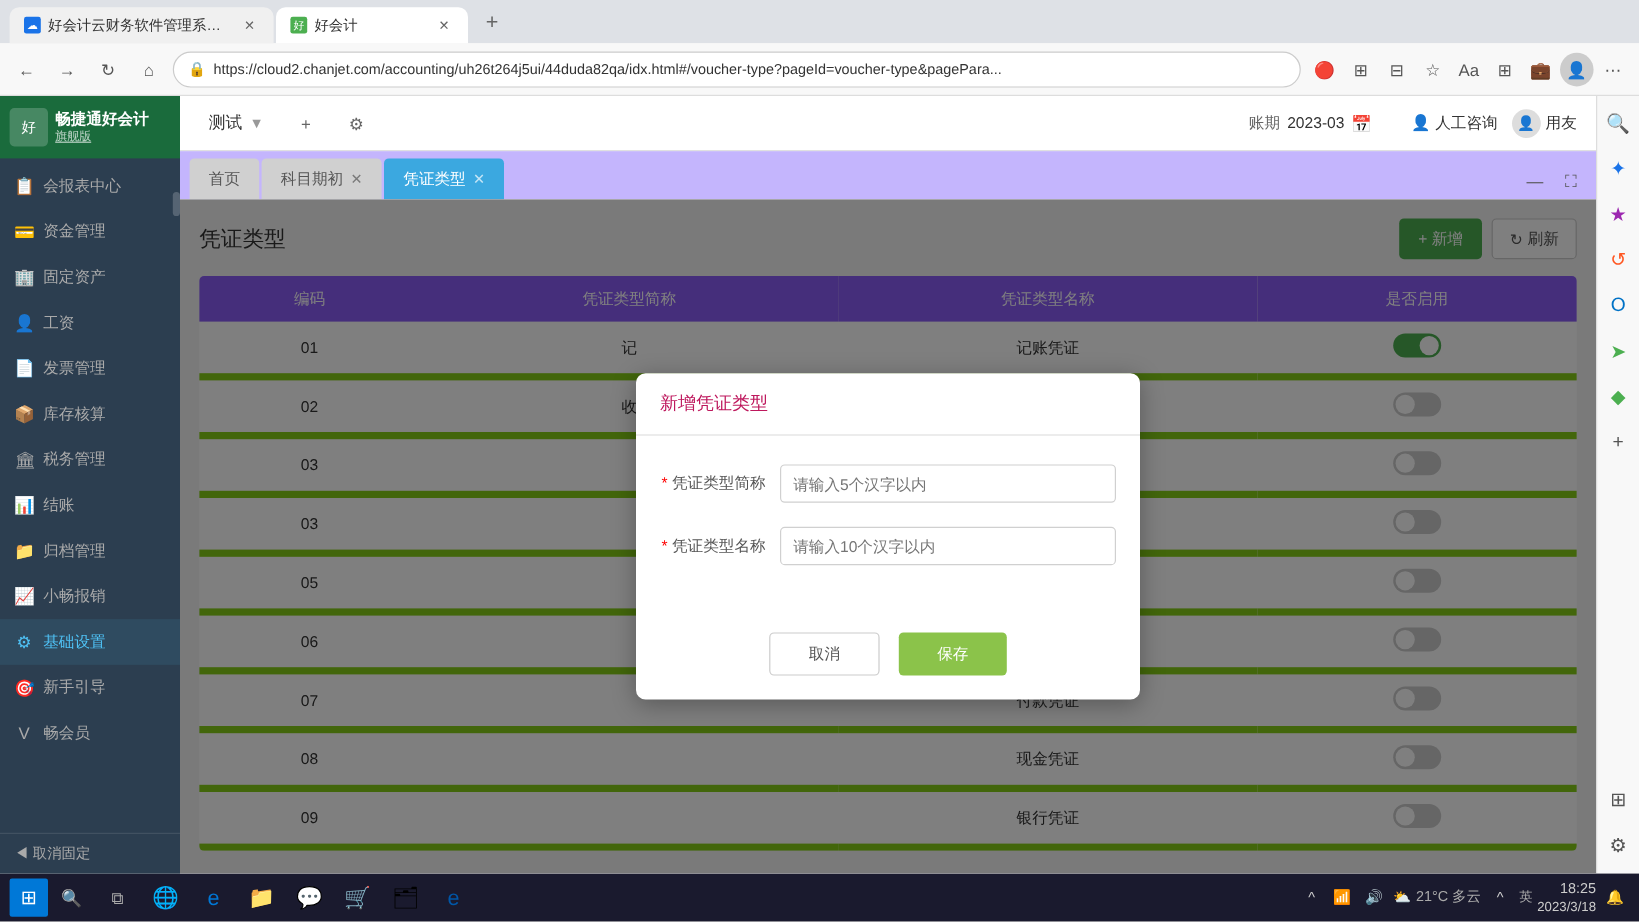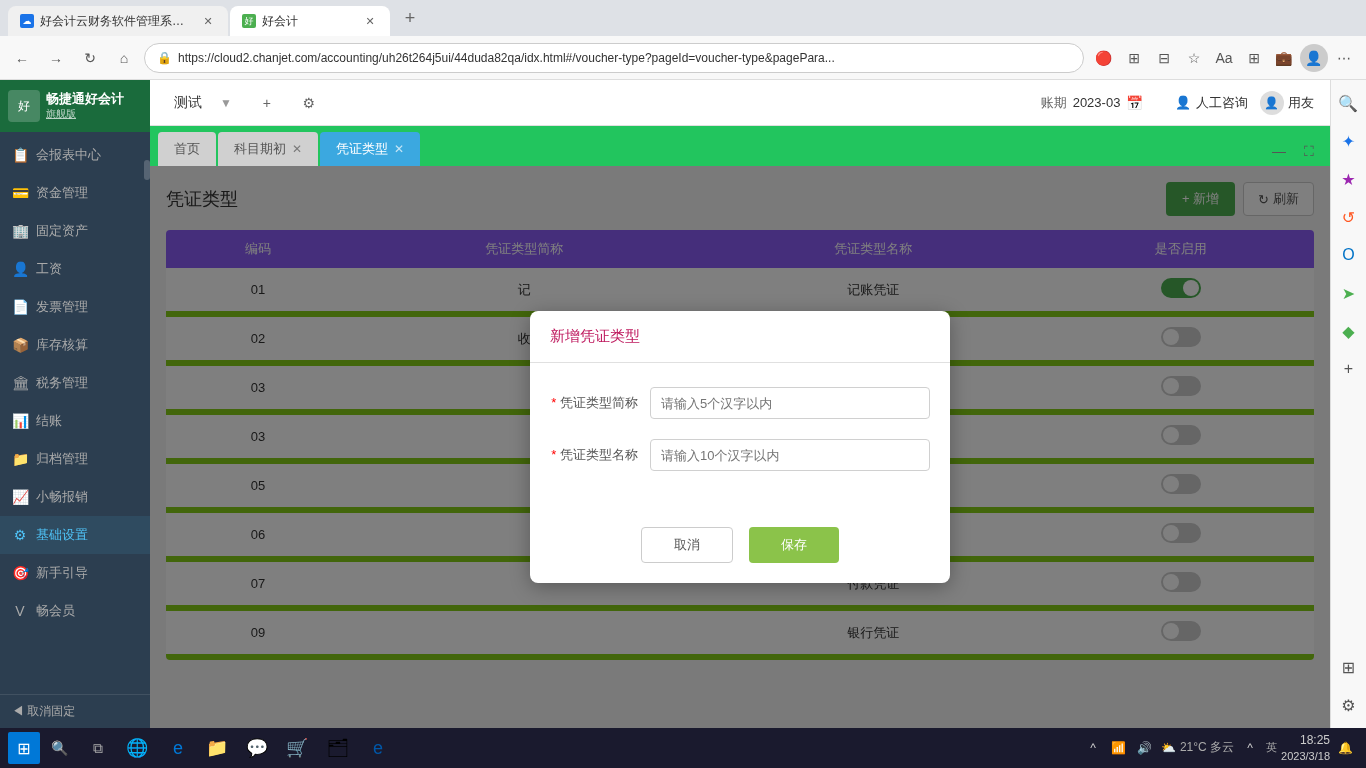--- a/index.html
+++ b/index.html
@@ -38,35 +38,35 @@
     .sidebar-nav::-webkit-scrollbar { width: 0; }
     .nav-item { display: flex; align-items: center; gap: 8px; padding: 10px 12px; cursor: pointer; color: #aaa; font-size: 13px; }
     .nav-item.active { color: #4fc3f7; background: rgba(79,195,247,0.1); }
     .nav-item-icon { font-size: 14px; width: 16px; text-align: center; flex-shrink: 0; }
     .sidebar-scroll-track { position: absolute; right: 0; top: 80px; width: 6px; height: 20px; background: rgba(255,255,255,0.2); border-radius: 3px; }
     .sidebar-footer { padding: 8px 12px; border-top: 1px solid rgba(255,255,255,0.1); }
     .sidebar-footer-btn { color: #aaa; font-size: 12px; cursor: pointer; display: flex; align-items: center; gap: 4px; }
 
     
     .top-bar { height: 46px; background: #fff; display: flex; align-items: center; padding: 0 16px; gap: 12px; border-bottom: 1px solid #e0e0e0; flex-shrink: 0; }
-    .workspace-selector { display: flex; align-items: center; gap: 18px; cursor: pointer; padding: 4px 8px; border-radius: 4px; }
+    .workspace-selector { display: flex; align-items: center; gap: 6px; cursor: pointer; padding: 4px 8px; border-radius: 4px; }
     .workspace-name { font-size: 14px; color: #333; }
     .workspace-chevron { color: #999; font-size: 12px; }
     .top-bar-icon-btn { width: 30px; height: 30px; border-radius: 50%; display: flex; align-items: center; justify-content: center; cursor: pointer; color: #666; font-size: 14px; }
     .account-period { display: flex; align-items: center; gap: 6px; font-size: 13px; color: #333; margin-left: auto; }
     .period-label { color: #666; }
     .period-value { color: #333; font-weight: 500; }
     .period-icon { color: #4caf50; font-size: 14px; cursor: pointer; }
     .top-bar-right { display: flex; align-items: center; gap: 12px; margin-left: 20px; }
     .consult-btn { display: flex; align-items: center; gap: 4px; color: #333; cursor: pointer; font-size: 13px; }
     .user-info { display: flex; align-items: center; gap: 4px; color: #333; cursor: pointer; font-size: 13px; }
     .user-avatar { width: 24px; height: 24px; border-radius: 50%; background: #ddd; display: flex; align-items: center; justify-content: center; font-size: 12px; }
 
     
-    .content-tabs { height: 40px; background: #22c55e; display: flex; align-items: flex-end; padding: 0 0 0 8px; flex-shrink: 0; position: relative; }
+    .content-tabs { height: 40px; background: #c4b5fd; display: flex; align-items: flex-end; padding: 0 0 0 8px; flex-shrink: 0; position: relative; }
     .content-tab { height: 34px; padding: 0 16px; display: flex; align-items: center; gap: 6px; cursor: pointer; font-size: 13px; color: #555; background: #d0d0d0; border-radius: 4px 4px 0 0; margin-right: 2px; }
     .content-tab.active { background: #3ba8e0; color: white; }
     .content-tab-close { font-size: 12px; cursor: pointer; opacity: 0.7; }
     .tab-area-controls { margin-left: auto; display: flex; align-items: center; gap: 4px; padding-right: 8px; padding-bottom: 2px; }
     .tab-control-btn { width: 26px; height: 26px; border-radius: 4px; display: flex; align-items: center; justify-content: center; cursor: pointer; color: #555; font-size: 14px; }
 
     
     .page-content { flex: 1; overflow: hidden; padding: 0; position: relative; }
     .page-inner { padding: 16px; background: #f5f5f5; height: 100%; overflow: auto; }
 
@@ -338,20 +338,26 @@
                   <tr>
                     <td>06</td>
                     <td></td>
                     <td>收款凭证</td>
                     <td><div class="toggle off"><div class="toggle-knob"></div></div></td>
                   </tr>
                   <tr>
                     <td>07</td>
                     <td></td>
                     <td>付款凭证</td>
+                    <td><div class="toggle off"><div class="toggle-knob"></div></div></td>
+                  </tr>
+                  <tr>
+                    <td>08</td>
+                    <td></td>
+                    <td>现金凭证</td>
                     <td><div class="toggle off"><div class="toggle-knob"></div></div></td>
                   </tr>
                   <tr>
                     <td>09</td>
                     <td></td>
                     <td>银行凭证</td>
                     <td><div class="toggle off"><div class="toggle-knob"></div></div></td>
                   </tr>
                 </tbody>
             </table>

